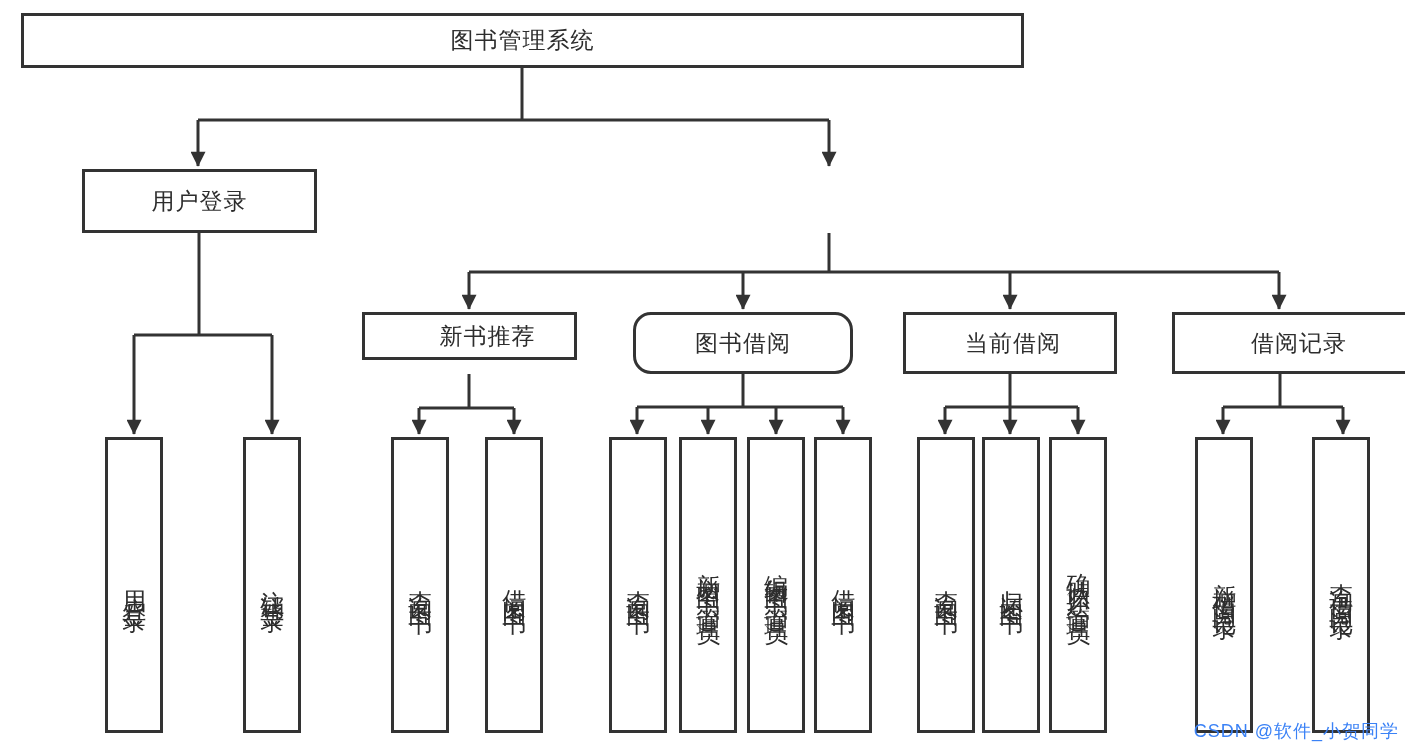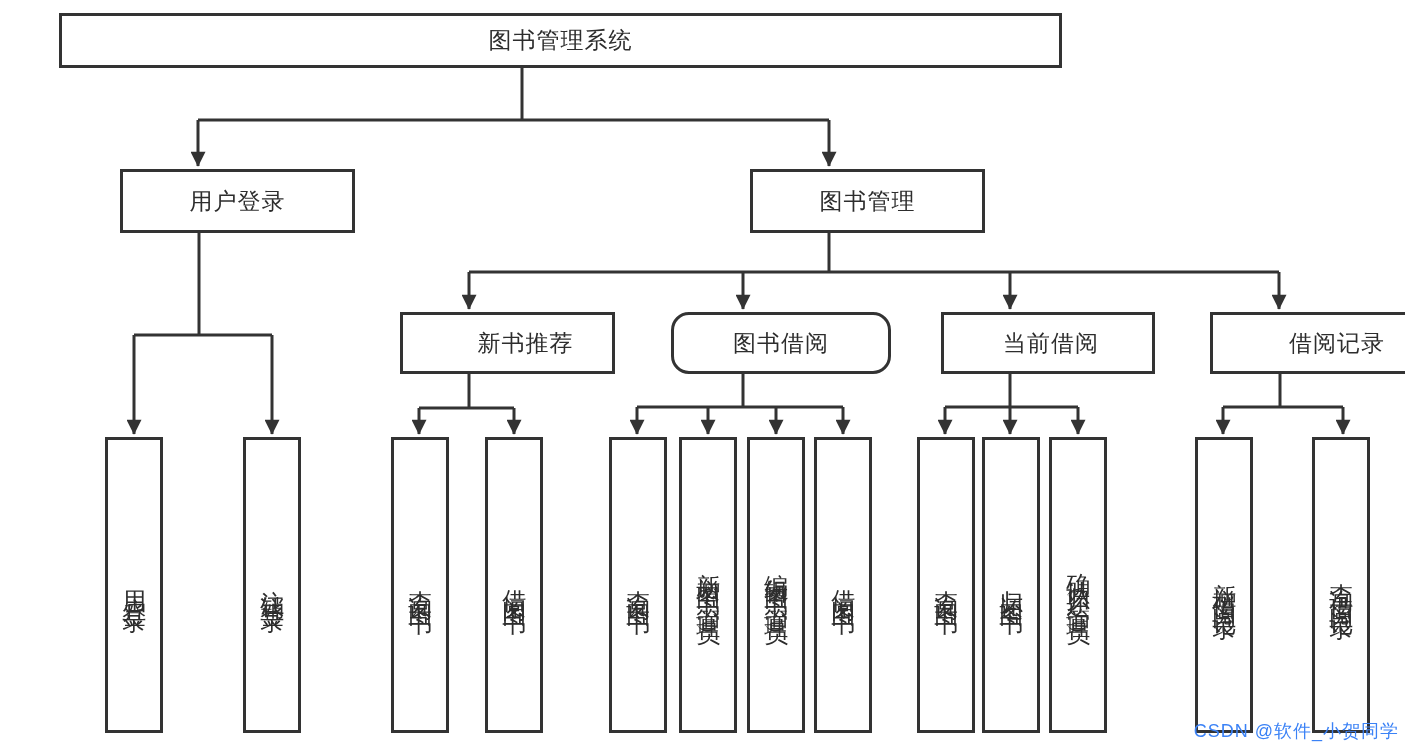--- a/index.html
+++ b/index.html
@@ -7,21 +7,21 @@
     width:1405px;height:747px;position:relative;overflow:hidden;
     background:#ffffff;
     font-family:"Liberation Sans","DejaVu Sans",sans-serif;
   }
   .stage{position:absolute;left:0;top:0;width:1405px;height:747px;}
   svg.wires{position:absolute;left:0;top:0;pointer-events:none;}
   .box{
     position:absolute;box-sizing:border-box;
     border:3px solid #333333;background:#ffffff;
     display:flex;align-items:center;justify-content:center;
-    color:#2d2d2d;font-size:23px;letter-spacing:1px;margin-left:38px;
+    color:#2d2d2d;font-size:23px;letter-spacing:1px;
   }
   .leaf{
     position:absolute;box-sizing:border-box;top:437px;width:58px;height:296px;
     border:3px solid #333333;background:#ffffff;
     display:flex;align-items:center;justify-content:center;
   }
   .leaf span{
     writing-mode:vertical-rl;text-orientation:mixed;
     color:#2d2d2d;font-size:24px;letter-spacing:7px;line-height:1.1;
     white-space:nowrap;
@@ -100,25 +100,22 @@
     </g>
   </svg>
 
   <div class="box" style="left:21px;top:13px;width:1003px;height:55px;">
     <span>图书管理系统</span>
   </div>
 
   <div class="box" style="left:82px;top:169px;width:235px;height:64px;">
     <span>用户登录</span>
   </div>
-  <div class="box" style="left:712px;top:169px;width:235px;height:64px;">
-    <span>图书管理</span>
-  </div>
 
-  <div class="box" style="left:362px;top:312px;width:215px;height:62px;padding-left:36px;">
+  <div class="box" style="left:362px;top:312px;width:215px;height:48px;padding-left:36px;">
     <span>新书推荐</span>
   </div>
   <div class="box" style="left:633px;top:312px;width:220px;height:62px;border-radius:18px;">
     <span>图书借阅</span>
   </div>
   <div class="box" style="left:903px;top:312px;width:214px;height:62px;padding-left:6px;">
     <span>当前借阅</span>
   </div>
   <div class="box" style="left:1172px;top:312px;width:254px;height:62px;">
     <span>借阅记录</span>

